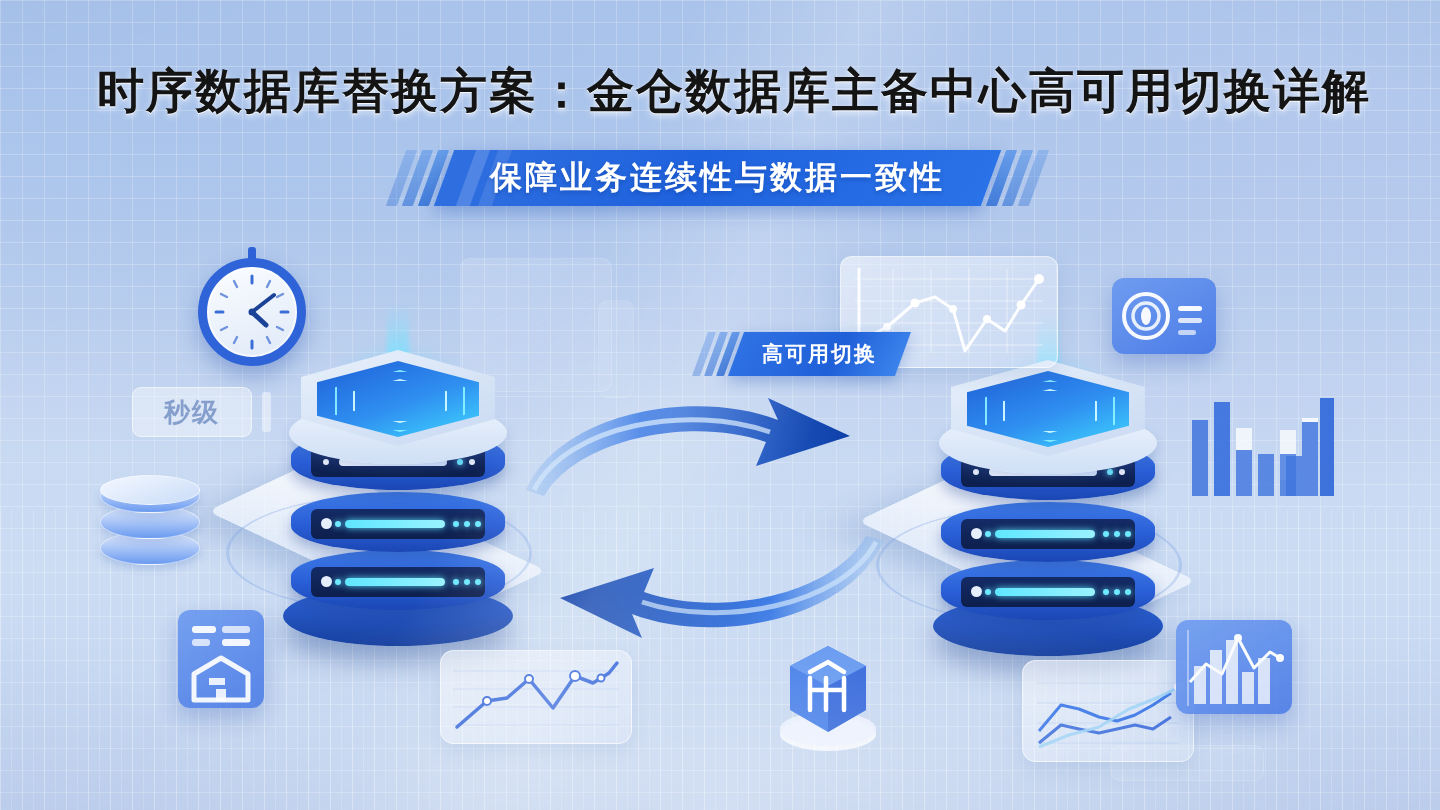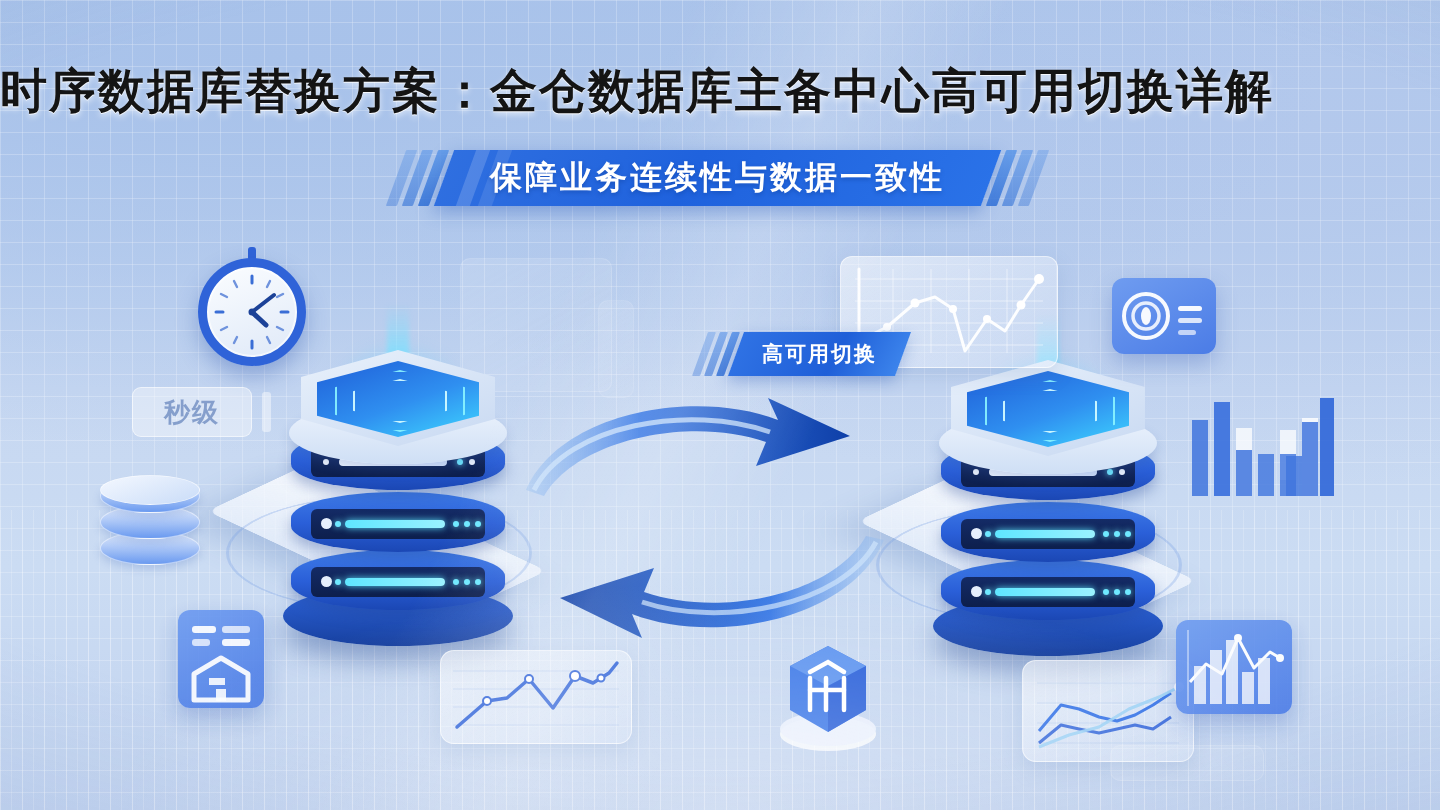--- a/index.html
+++ b/index.html
@@ -38,24 +38,25 @@
       linear-gradient(115deg, rgba(255,255,255,0) 38%, rgba(255,255,255,.18) 48%, rgba(255,255,255,0) 56%),
       radial-gradient(60% 40% at 50% 100%, rgba(255,255,255,.30), rgba(255,255,255,0) 70%);
   }
   .bg-vignette{
     position:absolute;inset:0;
     background:radial-gradient(120% 90% at 50% 45%, rgba(255,255,255,0) 55%, rgba(120,150,200,.22) 100%);
   }
 
   
   .title{
-    position:absolute;left:0;right:0;top:60px;text-align:left;
+    position:absolute;left:0;right:0;top:60px;text-align:center;
     font-size:47px;font-weight:bold;letter-spacing:2px;color:#141414;
     text-shadow:0 3px 6px rgba(255,255,255,.65), 0 1px 0 rgba(255,255,255,.8);
     white-space:nowrap;
+    padding-left:28px;
   }
   .subtitle-wrap{
     position:absolute;left:0;right:0;top:142px;height:72px;
     display:flex;align-items:center;justify-content:center;
   }
   .sub-dec{position:relative;height:56px;display:flex;align-items:center;}
   .slash{
     width:11px;height:56px;margin-right:5px;
     background:linear-gradient(180deg,#5b96e8,#2f6fd6);
     transform:skewX(-20deg);opacity:.85;border-radius:1px;

